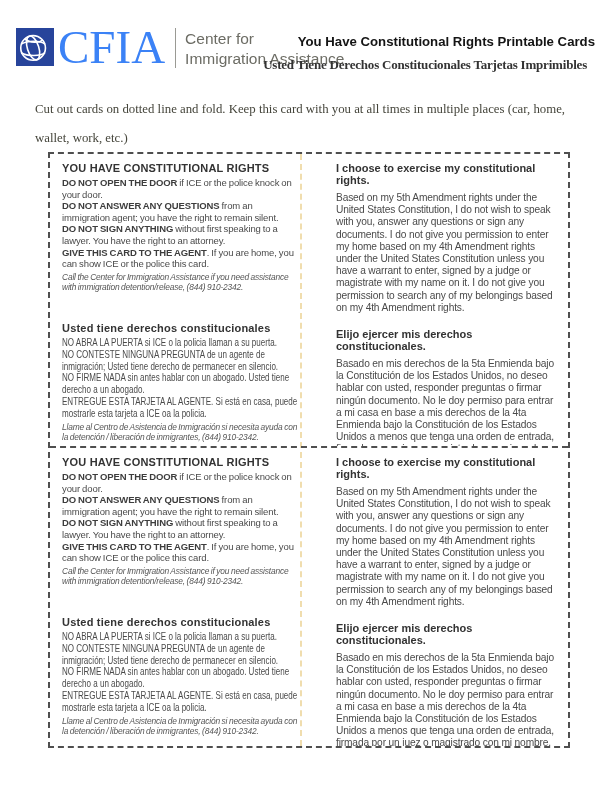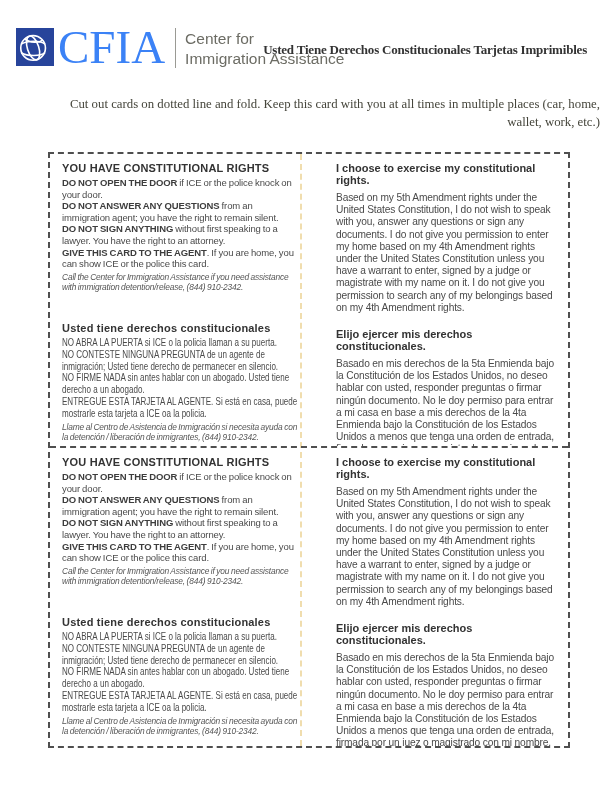--- a/index.html
+++ b/index.html
@@ -13,22 +13,22 @@
                 color:#3b82f6;margin-left:4px;letter-spacing:0;}
   .logo-divider{width:1px;height:40px;background:#9a9a94;margin:0 9px 0 10px;}
   .logo-name{font-family:Liberation Sans, sans-serif;font-size:15.5px;line-height:19.5px;
              color:#6c6c64;padding-top:1px;}
   .header-title{position:absolute;right:13px;top:34px;text-align:right;}
   .header-title .t-en{font-size:13.2px;font-weight:bold;color:#141414;margin:0 0 5px 0;}
   .header-title .t-es{font-size:13px;font-weight:bold;color:#333;letter-spacing:-0.2px;margin:8px;font-family:Liberation Serif, serif;}
 
   
   .instructions{position:absolute;left:35px;top:95px;width:565px;
-                font-family:"Liberation Serif",serif;font-size:12.8px;line-height:18px;
-                color:#45453b;text-align:right;}
+                font-family:"Liberation Serif",serif;font-size:12.8px;line-height:29px;
+                color:#45453b;}
   .instructions p{margin:0;}
 
   
   .cards{position:absolute;left:48px;top:152px;width:518px;border:2px dashed #4f4f4f;}
   .fold-line{position:absolute;left:250px;top:0;height:100%;width:0;
              border-left:2px dashed #f0ddae;pointer-events:none;}
   .card{position:relative;height:292px;overflow:hidden;padding:8px 8px 0 12px;
         display:grid;grid-template-columns:240px 1fr;column-gap:10px;box-sizing:border-box;gap:34px;}
   .card.second{height:300px;border-top:2px dashed #4f4f4f;}
 
@@ -68,20 +68,21 @@
     </svg>
     <div class="logo-acronym">CFIA</div>
     <div class="logo-divider"></div>
     <div class="logo-name">
       <div>Center for</div>
       <div>Immigration Assistance</div>
     </div>
   </div>
 
   <div class="header-title">
+    <p class="t-en">You Have Constitutional Rights Printable Cards</p>
     <p class="t-es">Usted Tiene Derechos Constitucionales Tarjetas Imprimibles</p>
   </div>
 
   <div class="instructions">
     <p>Cut out cards on dotted line and fold. Keep this card with you at all times in multiple places (car, home, wallet, work, etc.)</p>
   </div>
 
   <div class="cards">
     <div class="fold-line"></div>
     <div id="card-slot">

